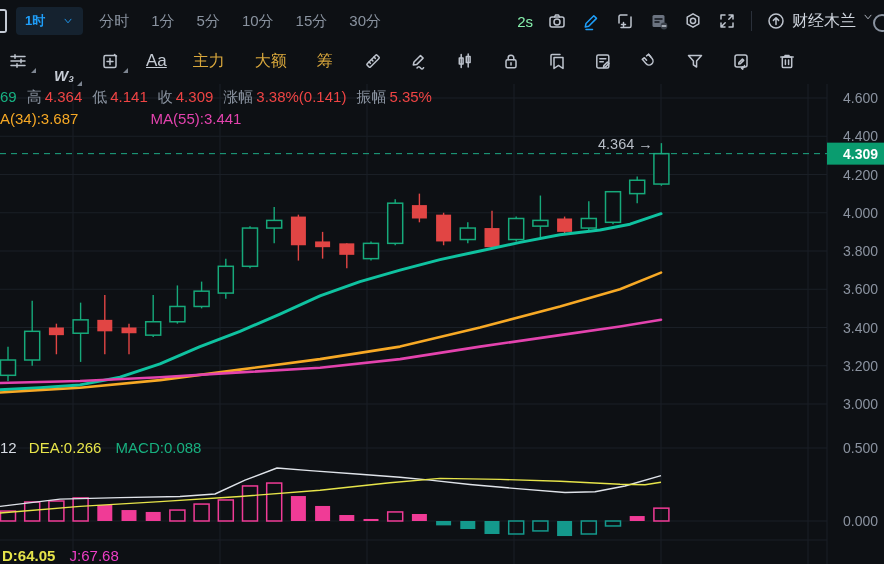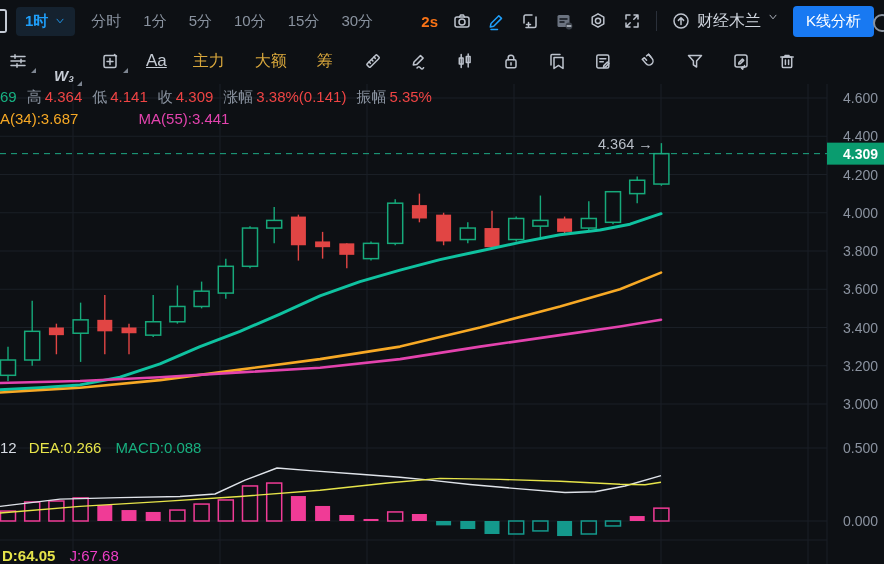--- a/index.html
+++ b/index.html
@@ -5,25 +5,25 @@
   html,body{margin:0;padding:0;background:#0d1014;}
   body{width:884px;height:564px;position:relative;overflow:hidden;
        font-family:"Liberation Sans",sans-serif;-webkit-font-smoothing:antialiased;}
   .stage{position:absolute;inset:0;}
   svg.chart{position:absolute;left:0;top:0;z-index:0;}
   
   .tb{position:absolute;left:0;right:0;display:flex;align-items:center;background:#0d1014;z-index:3;}
   .tb1{top:0;height:42px;padding:0 0 0 0;}
   .tb2{top:42px;height:38px;}
   .sliver{width:5px;height:20px;border:2px solid #c4cad4;border-left:none;border-radius:0 3px 3px 0;margin-right:9px;}
-  .chip{display:flex;align-items:center;gap:6px;background:#15222f;color:#1f9ffa;
-        font-size:15px;font-weight:700;border-radius:4px;padding:5px 9px;margin-right:16px;}
+  .chip{display:flex;align-items:center;gap:17px;background:#15222f;color:#1f9ffa;
+        font-size:13px;font-weight:700;border-radius:4px;padding:5px 9px;margin-right:16px;}
   .tf{color:#8a93a0;font-size:15px;margin-right:22px;cursor:default;text-align:right;}
   .right-group{margin-left:auto;display:flex;align-items:center;gap:14px;padding-right:10px;}
-  .lbl-2s{color:#f97316;font-size:15px;font-weight:bold;}
+  .lbl-2s{color:#86efac;font-size:15px;}
   .divider{width:1px;height:20px;background:#2a303a;}
   .account{display:flex;align-items:flex-start;gap:6px;color:#cfd5de;font-size:16px;}
   .btn-blue{background:#1879f2;color:#fff;font-size:15px;border:none;border-radius:4px;
             padding:6px 13px;font-family:inherit;}
   .partial-circle{position:absolute;right:-7px;top:14px;width:14px;height:14px;border:2px solid #8a93a0;border-radius:50%;}
   .ic{width:20px;height:20px;stroke:#bdc3cd;fill:none;stroke-width:1.5;stroke-linecap:round;stroke-linejoin:round;display:block;}
   .ic.blue{stroke:#1f9ffa;}
   .tool{position:relative;margin-right:26px;display:flex;align-items:center;}
   .tb2 .tool:first-child{margin-left:8px;}
   .dd-corner{position:absolute;right:-8px;bottom:-2px;width:0;height:0;
@@ -32,21 +32,21 @@
   .gold{color:#d8a73c;font-size:16px;font-weight:400;margin-right:30px;}
   .w3{color:#c6ccd5;font-size:15px;font-style:italic;font-weight:700;margin-top:28px;}
   
   .ovl{position:absolute;z-index:2;white-space:nowrap;font-size:15px;}
   .ohlc-row{top:88px;left:0;}
   .ohlc-row .lab{color:#8a93a0;margin:0 3px 0 10px;}
   .ohlc-row .lab:first-child{margin-left:6px;}
   .ohlc-row .val{color:#ef4444;}
   .pfx{color:#17b182;}
   .ma-row{top:110px;left:0;}
-  .ma-orange{color:#f7a925;margin-right:16px;}
+  .ma-orange{color:#f7a925;margin-right:28px;}
   .ma-magenta{color:#e343ae;padding-left:40px;}
   .macd-row{top:439px;left:0;}
   .macd-pfx{color:#d6dbe3;margin-right:8px;}
   .dea{color:#e6e44a;margin-right:10px;}
   .macdv{color:#18b07f;}
   .kdj-row{top:547px;left:2px;}
   .kd{color:#e6e44a;margin-right:10px;font-weight:700;}
   .kj{color:#ee3ec6;}
 </style>
 </head>
@@ -228,21 +228,20 @@
       <div class="account">
         <svg class="ic" viewBox="0 0 20 20">
           <circle cx="10" cy="10" r="7"></circle>
             <path d="M10 13.5V7M7.4 9.4L10 6.8l2.6 2.6"></path>
         </svg>
         <span>财经木兰</span>
         <svg class="ic" style="width:12px;height:12px" viewBox="0 0 20 20">
             <polyline points="5 7 10 13 15 7"></polyline>
           </svg>
       </div>
-      <button class="btn-blue">K线分析</button>
     </div>
     <div class="partial-circle"></div>
   </div>
 
   <div class="tb tb2">
     <div class="tool">
       <svg class="ic" viewBox="0 0 20 20">
           <path d="M3 5.5h14M3 10h14M3 14.5h14M7 3.8v3.4M13 8.3v3.4M9 12.8v3.4"></path>
         </svg>
       <span class="dd-corner"></span>

